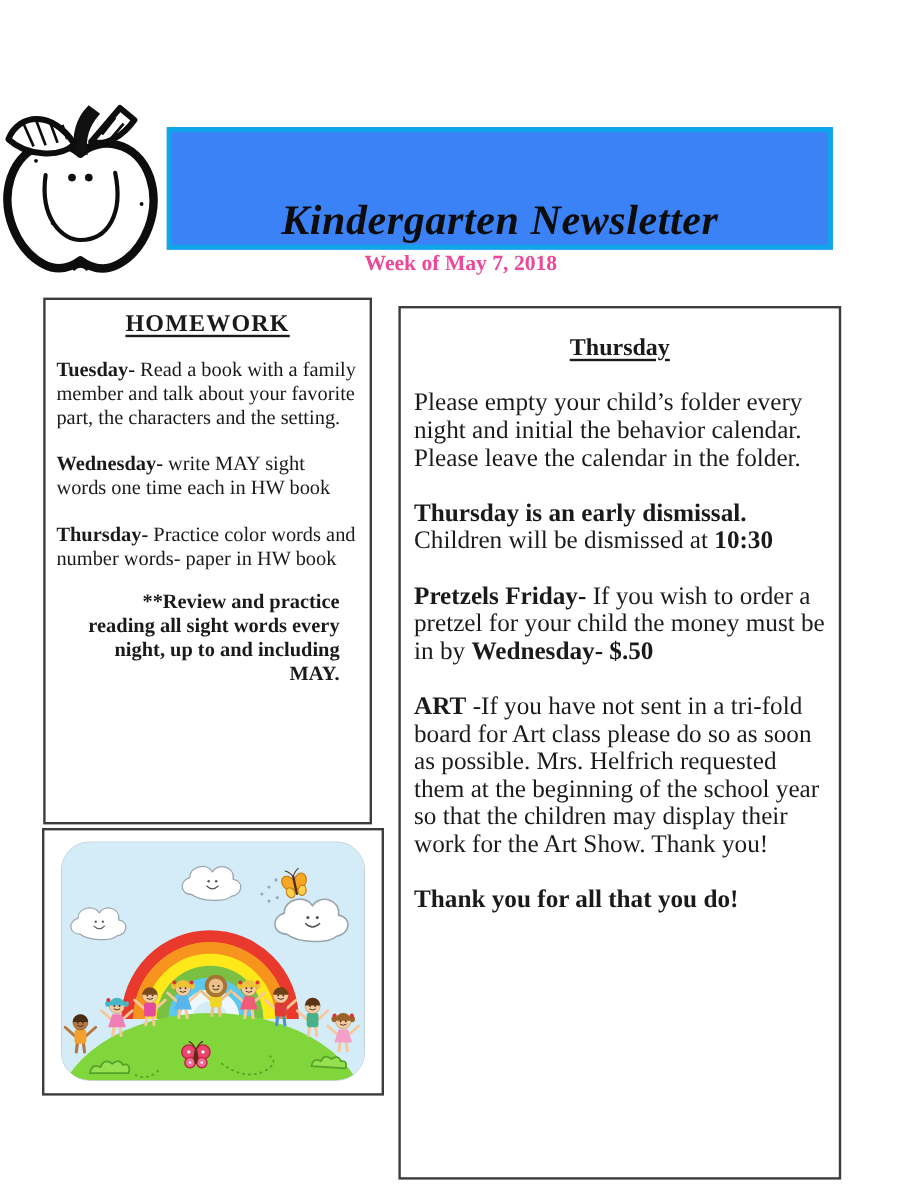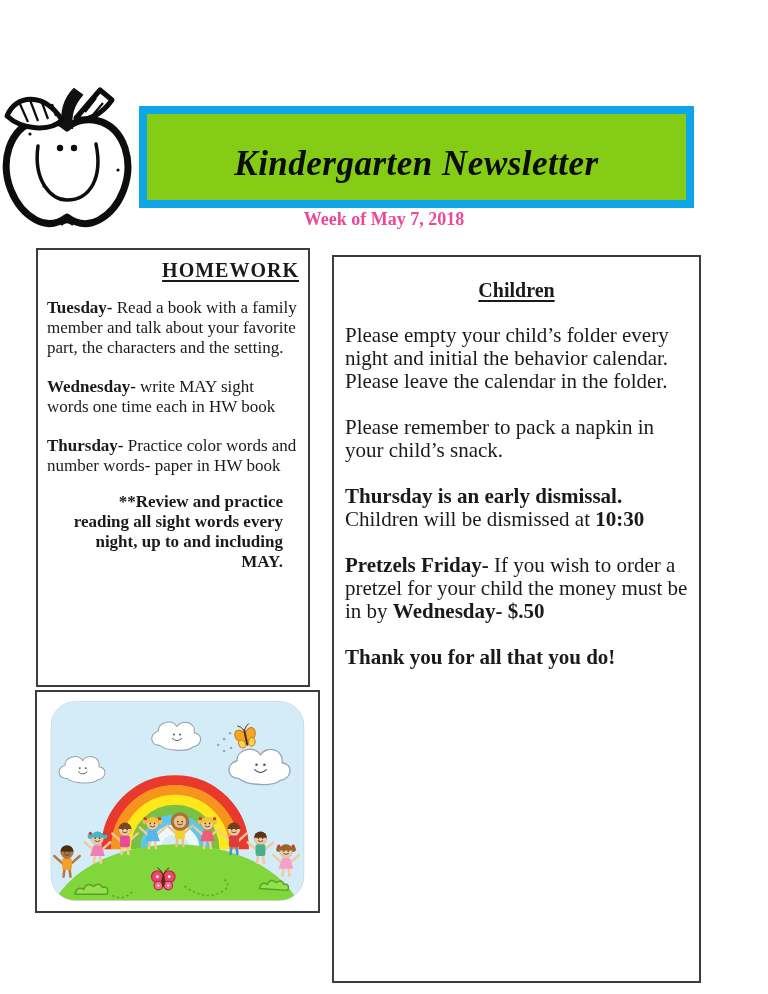--- a/index.html
+++ b/index.html
@@ -3,35 +3,35 @@
 <meta charset="utf-8">
 <style>
   html,body{margin:0;padding:0;}
   body{
     width:768px;height:994px;background:#ffffff;position:relative;
     font-family:"Liberation Serif", serif;color:#1a1a1a;overflow:hidden;
   }
   .apple-wrap{position:absolute;left:0px;top:86px;width:134px;height:148px;}
   .title-box{
     position:absolute;left:139px;top:106px;width:555px;height:102px;
-    border:8px solid #0ea5e9;box-sizing:border-box;background:#84cc16;
-    display:flex;align-items:center;justify-content:center;
+    border:4px solid #0ea5e9;box-sizing:border-box;background:#3b82f6;
+    display:flex;align-items:flex-end;justify-content:center;
   }
   .title-text{
     margin-top:14px;font-size:35px;font-weight:bold;font-style:italic;
     letter-spacing:0.5px;color:#0c0c0c;white-space:nowrap;
   }
   .week-of{
     position:absolute;left:0;top:209px;width:768px;text-align:center;
     font-size:18px;font-weight:bold;color:#ec4899;
   }
   .box{border:2px solid #3c3c3c;box-sizing:border-box;background:#fff;position:absolute;}
   .homework-box{left:36px;top:248px;width:274px;height:439px;padding:7px 9px 6px 9px;}
   .hw-heading{
-    text-align:right;font-size:20px;font-weight:bold;letter-spacing:1px;
+    text-align:center;font-size:20px;font-weight:bold;letter-spacing:1px;
     text-decoration:underline;text-underline-offset:3px;margin:2px 0 16px 0;
   }
   .hw-item{font-size:17px;line-height:20px;margin:0 0 19px 0;}
   .hw-item:last-child{margin-bottom:0;}
   .hw-note{font-size:17px;line-height:20px;font-weight:bold;margin:16px;text-align:right;}
   .kids-box{left:35px;top:690px;width:285px;height:223px;padding:0;}
   .kids-box svg{display:block;}
   .reminders-box{left:332px;top:255px;width:369px;height:728px;padding:14px 11px;}
   .rm-heading{
     text-align:center;font-size:20px;font-weight:bold;
@@ -267,21 +267,21 @@
             <circle cx="-2.2" cy="-25" r="0.8" fill="#333"></circle>
             <circle cx="2.2" cy="-25" r="0.8" fill="#333"></circle>
             <path d="M-2.4,-22.4 Q0,-20.6 2.4,-22.4" fill="none" stroke="#333" stroke-width="0.8" stroke-linecap="round"></path>
           </g>
         </g>
     </g>
   </svg>
 </div>
 
 <div class="box reminders-box">
-  <div class="rm-heading">Children</div>
+  <div class="rm-heading">Thursday</div>
   <div>
       <p class="rm-para">Please empty your child’s folder every night and initial the behavior calendar.  Please leave the calendar in the folder.</p>
-      <p class="rm-para">Please remember to pack a napkin in your child’s snack.</p>
       <p class="rm-para"><b>Thursday is an early dismissal.</b>  Children will be dismissed at <b>10:30</b></p>
       <p class="rm-para"><b>Pretzels Friday-</b>  If you wish to order a pretzel for your child the money must be in by <b>Wednesday- $.50</b></p>
+      <p class="rm-para"><b>ART</b> -If you have not sent in a tri-fold board for Art class please do so as soon as possible.  Mrs. Helfrich requested them at the beginning of the school year so that the children may display their work for the Art Show.  Thank you!</p>
       <p class="rm-para"><b>Thank you for all that you do!</b></p>
     </div>
 </div>
 
 </body></html>

